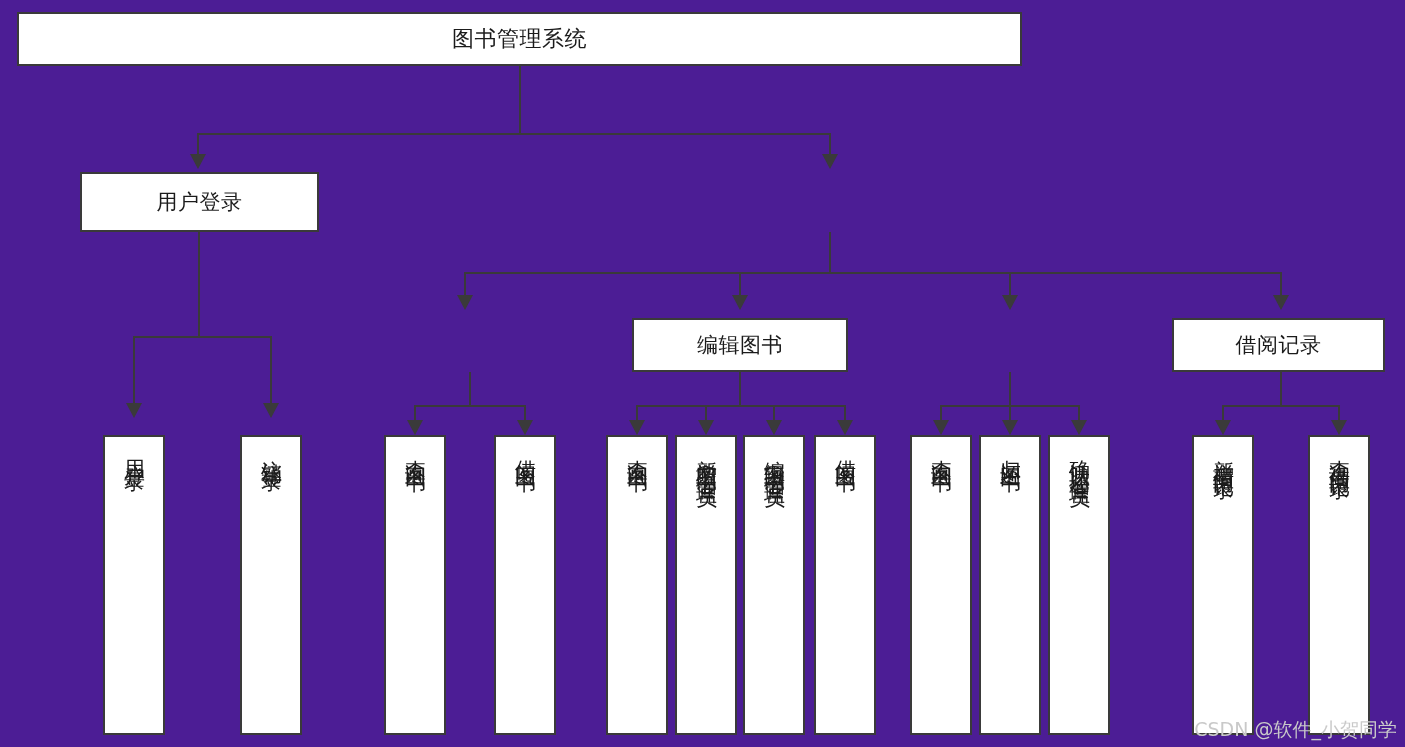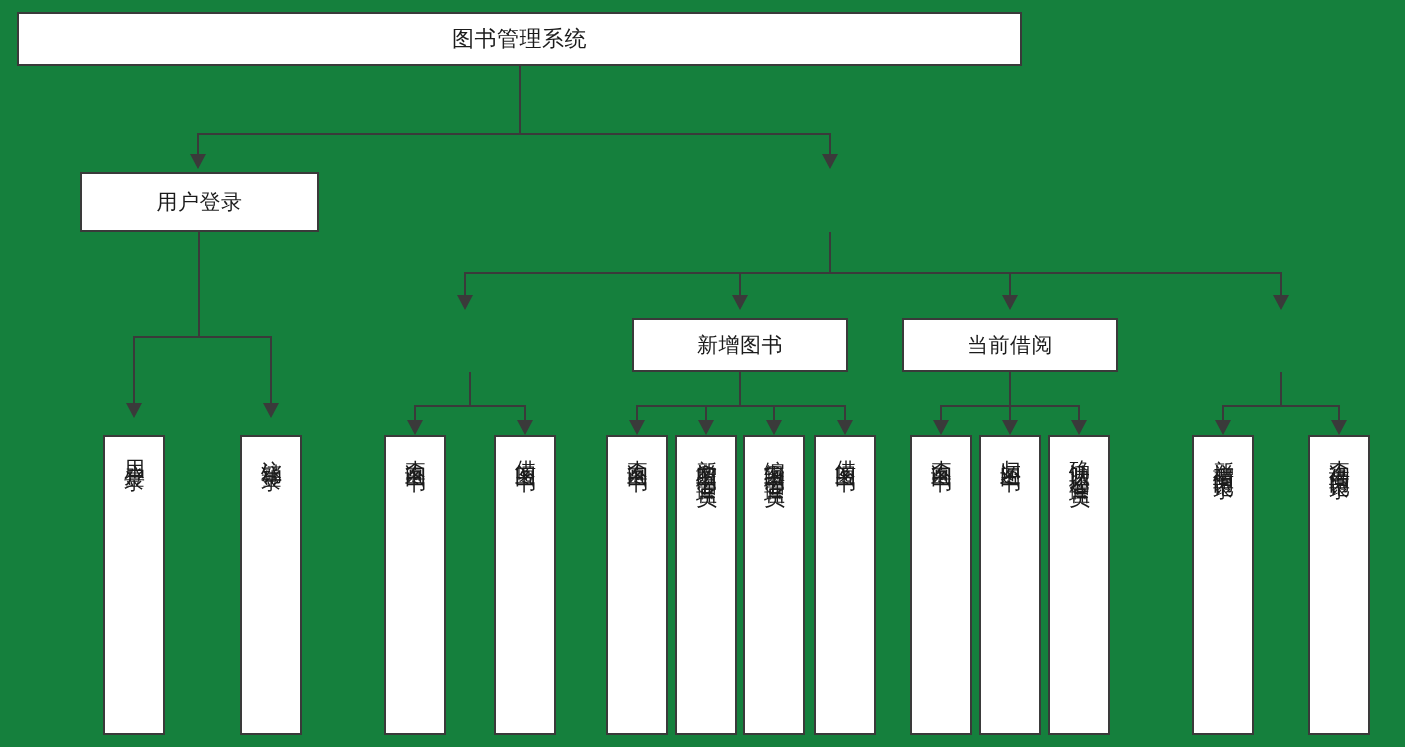--- a/index.html
+++ b/index.html
@@ -8,21 +8,21 @@
     padding: 0;
     background: #ffffff;
   }
   body {
     font-family: "DejaVu Sans", "Liberation Sans", sans-serif;
   }
   #canvas {
     position: relative;
     width: 1405px;
     height: 747px;
-    background: #15803d;
+    background: #4c1d95;
     overflow: hidden;
   }
   
   .node {
     position: absolute;
     box-sizing: border-box;
     background: #ffffff;
     border: 2px solid #3a3a3a;
     display: flex;
     align-items: center;
@@ -121,24 +121,24 @@
   <div class="vline" style="left:464px; top:272px; height:24px;"></div>
   <div class="arrow" style="left:457px; top:295px;"></div>
   <div class="vline" style="left:739px; top:272px; height:24px;"></div>
   <div class="arrow" style="left:732px; top:295px;"></div>
   <div class="vline" style="left:1009px; top:272px; height:24px;"></div>
   <div class="arrow" style="left:1002px; top:295px;"></div>
   <div class="vline" style="left:1280px; top:272px; height:24px;"></div>
   <div class="arrow" style="left:1273px; top:295px;"></div>
 
   <div class="node level2" style="left:632px; top:318px; width:216px; height:54px;">
-    <span class="node-label">新增图书</span>
-  </div>
-  <div class="node level2" style="left:902px; top:318px; width:216px; height:54px;">
-    <span class="node-label">当前借阅</span>
+    <span class="node-label">编辑图书</span>
+  </div>
+  <div class="node level2" style="left:1172px; top:318px; width:213px; height:54px;">
+    <span class="node-label">借阅记录</span>
   </div>
 
   <div class="vline" style="left:469px; top:372px; height:34px;"></div>
   <div class="hline" style="left:414px; top:405px; width:112px;"></div>
   <div class="vline" style="left:414px; top:405px; height:16px;"></div>
   <div class="arrow" style="left:407px; top:420px;"></div>
   <div class="vline" style="left:524px; top:405px; height:16px;"></div>
   <div class="arrow" style="left:517px; top:420px;"></div>
 
   <div class="vline" style="left:739px; top:372px; height:34px;"></div>
@@ -205,14 +205,15 @@
     <span class="node-label">确认归还（管理员）</span>
   </div>
 
   <div class="node leaf" style="left:1192px; top:435px; width:62px; height:300px;">
     <span class="node-label">新增借阅记录</span>
   </div>
   <div class="node leaf" style="left:1308px; top:435px; width:62px; height:300px;">
     <span class="node-label">查询借阅记录</span>
   </div>
 
+  <div id="watermark">CSDN @软件_小贺同学</div>
 
 </div>
 
 </body></html>

